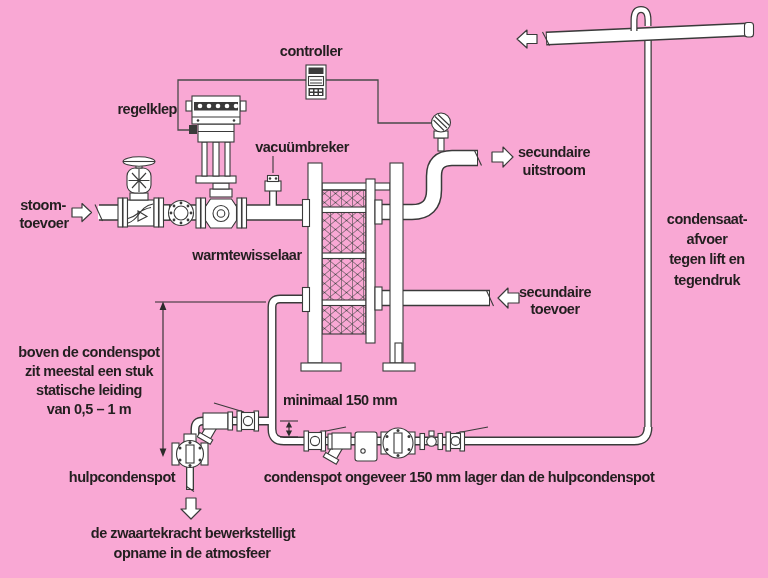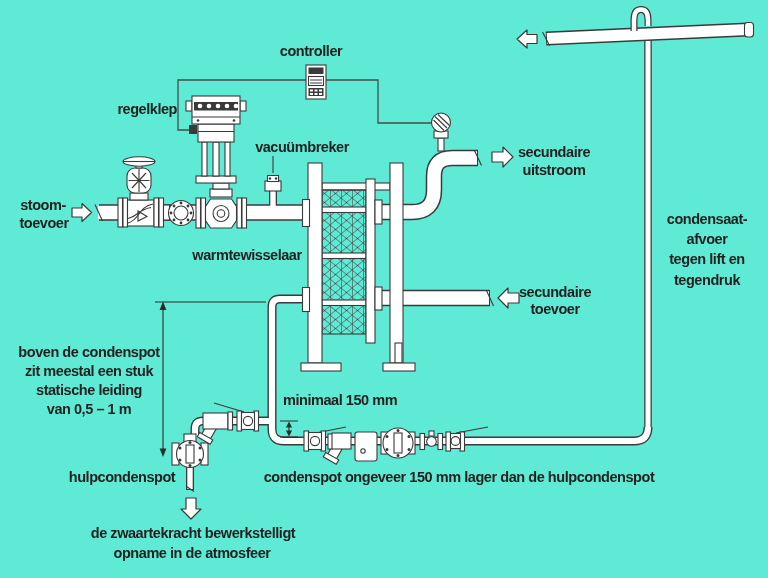--- a/index.html
+++ b/index.html
@@ -1,16 +1,16 @@
 <!DOCTYPE html>
 <html><head>
 <meta charset="utf-8">
 <style>
   html,body{margin:0;padding:0;background:#ffffff;}
-  .canvas{position:relative;width:768px;height:578px;background:#5eead4;overflow:hidden;
+  .canvas{position:relative;width:768px;height:578px;background:#f9a8d4;overflow:hidden;
           font-family:"Liberation Sans", sans-serif;}
   svg{position:absolute;top:0;left:0;}
   text{fill:#231f20;font-family:"Liberation Sans", sans-serif;font-weight:700;
        font-size:14.5px;letter-spacing:-0.45px;}
   .ln{stroke:#3a3a3a;stroke-width:1.1;fill:none;}
   .wh{fill:#ffffff;stroke:#3a3a3a;stroke-width:1.1;}
   .dk{fill:#3a3a3a;stroke:none;}
   .wire{stroke:#4a4a4a;stroke-width:1.3;fill:none;}
   .po{fill:none;stroke:#3a3a3a;}
   .pi{fill:none;stroke:#ffffff;}

